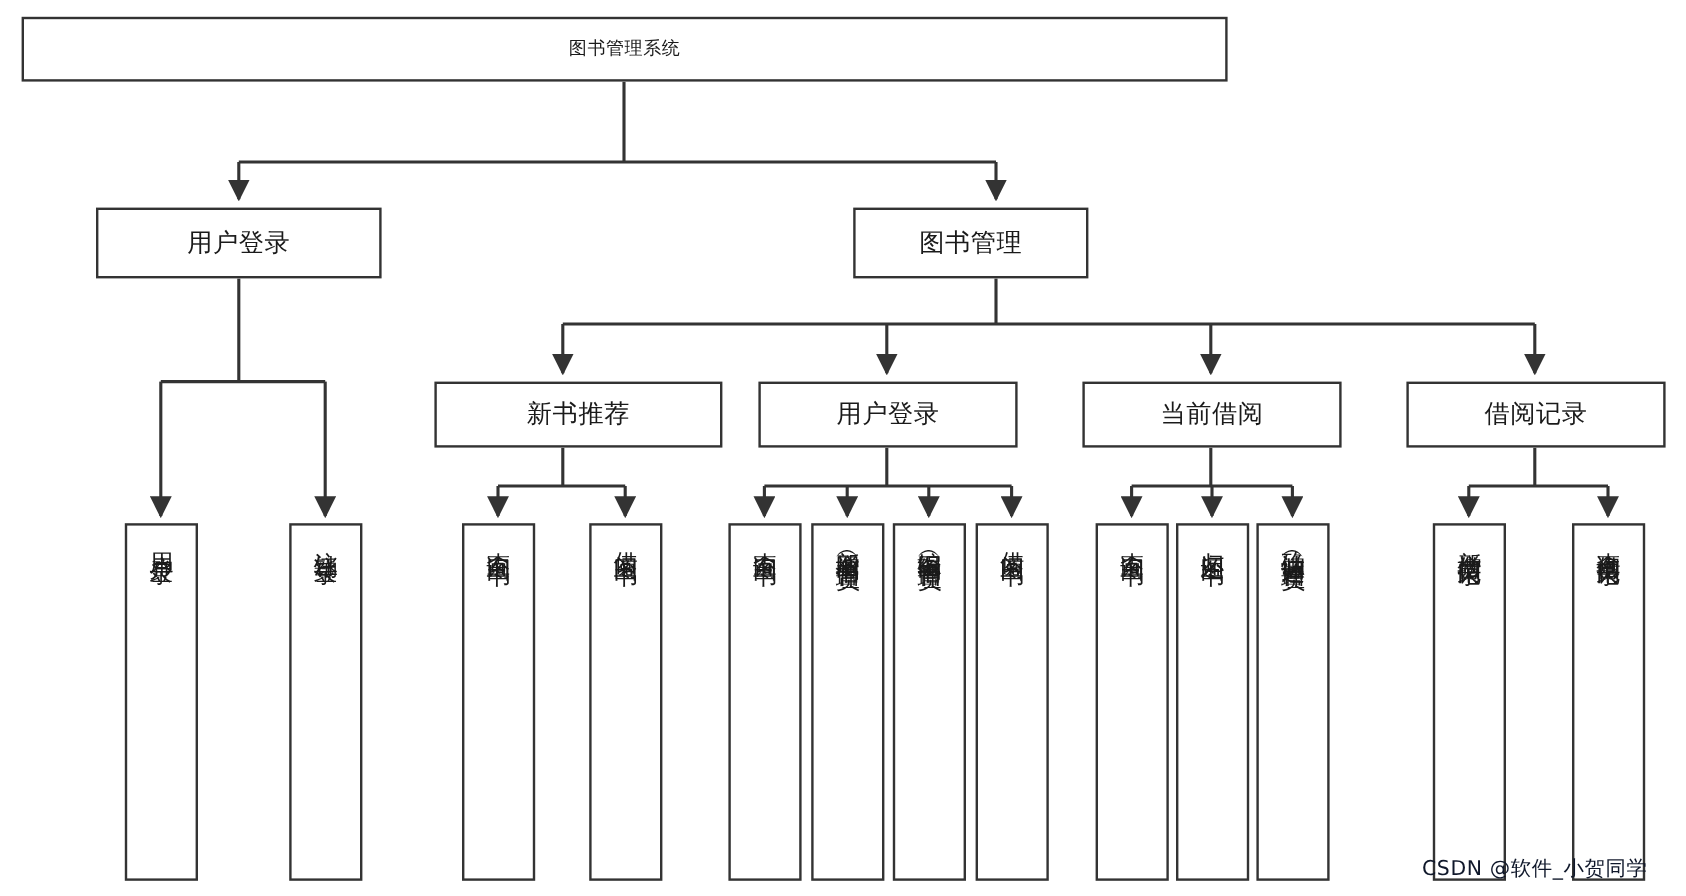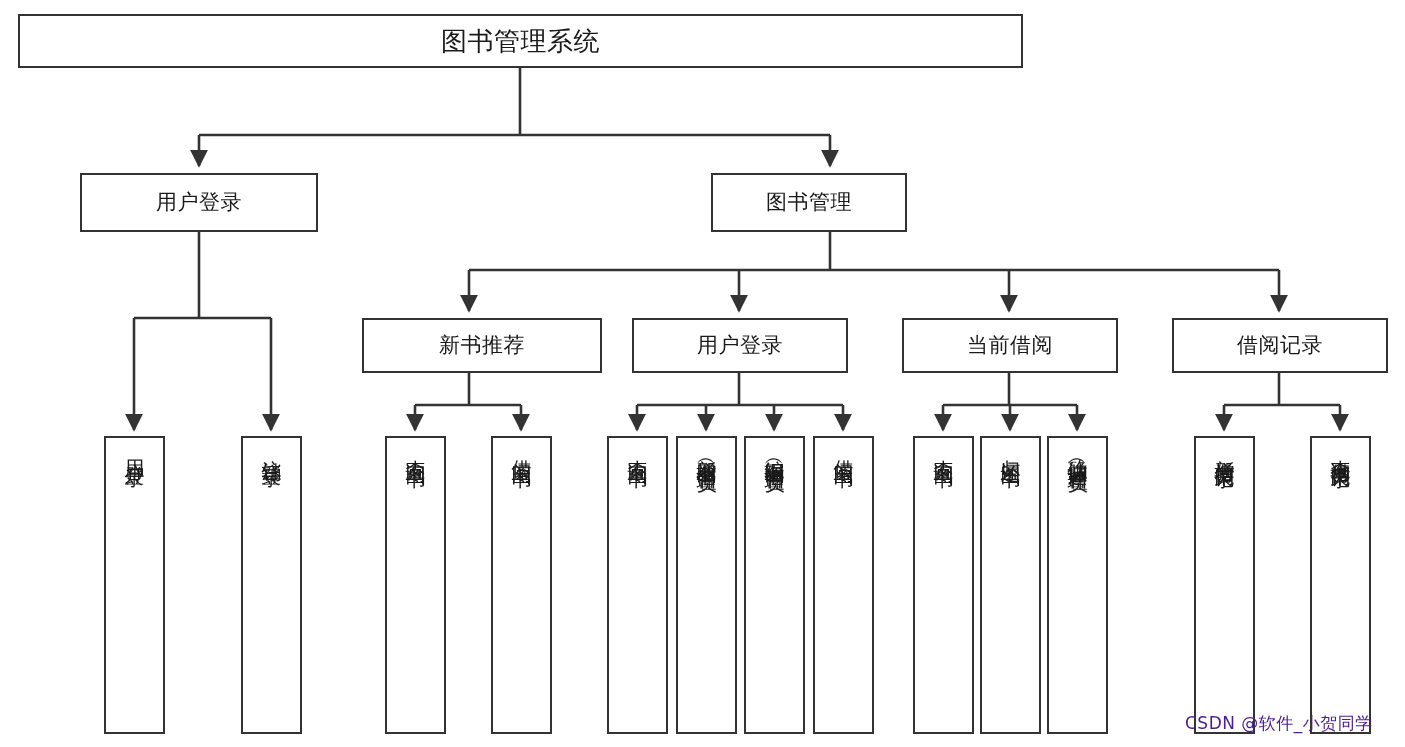--- a/index.html
+++ b/index.html
@@ -41,21 +41,21 @@
     text-align: center;
     line-height: 1.18;
     letter-spacing: 0.5px;
   }
   
   .node.h .label {
     font-size: 21px;
     white-space: nowrap;
   }
   .node.root .label {
-    font-size: 26px;
+    font-size: 15px;
   }
   
   .node.v {
     align-items: flex-start;
     justify-content: center;
     padding-top: 6px;
   }
   .node.v .label {
     writing-mode: vertical-rl;
     text-orientation: upright;
@@ -65,21 +65,21 @@
     white-space: nowrap;
   }
   .node.v.tall .label {
     letter-spacing: 2px;
   }
   #watermark {
     position: absolute;
     left: 1185px;
     top: 712px;
     font-size: 17px;
-    color: #4c1d95;
+    color: #0f172a;
     white-space: nowrap;
     user-select: none;
     letter-spacing: 0.5px;
   }
 </style>
 </head>
 <body>
 
 <div id="canvas">
 

